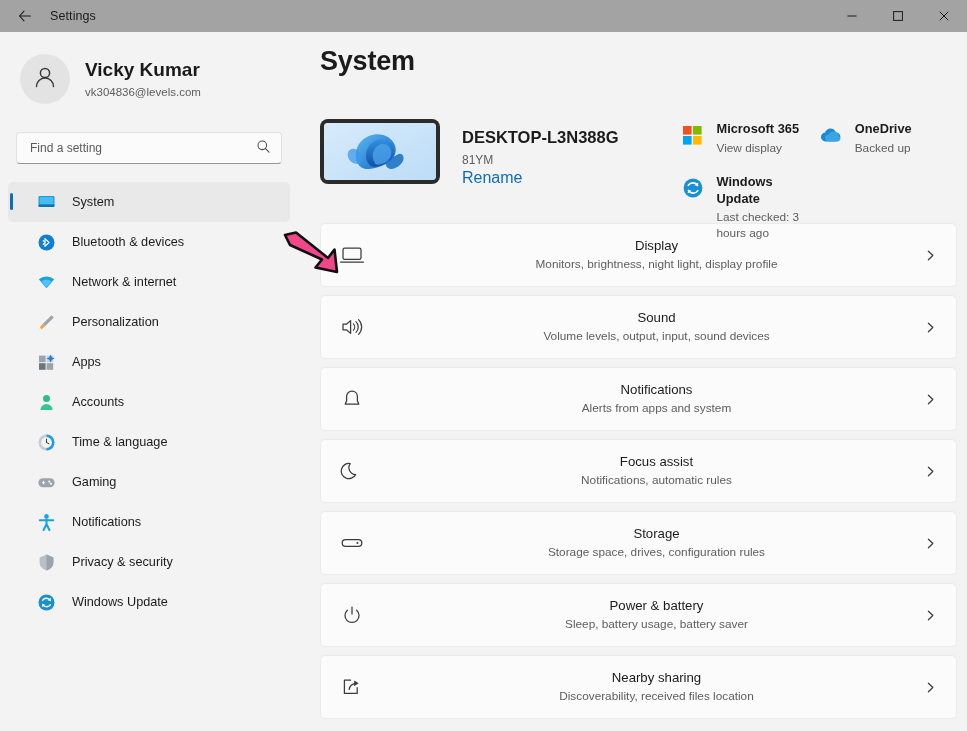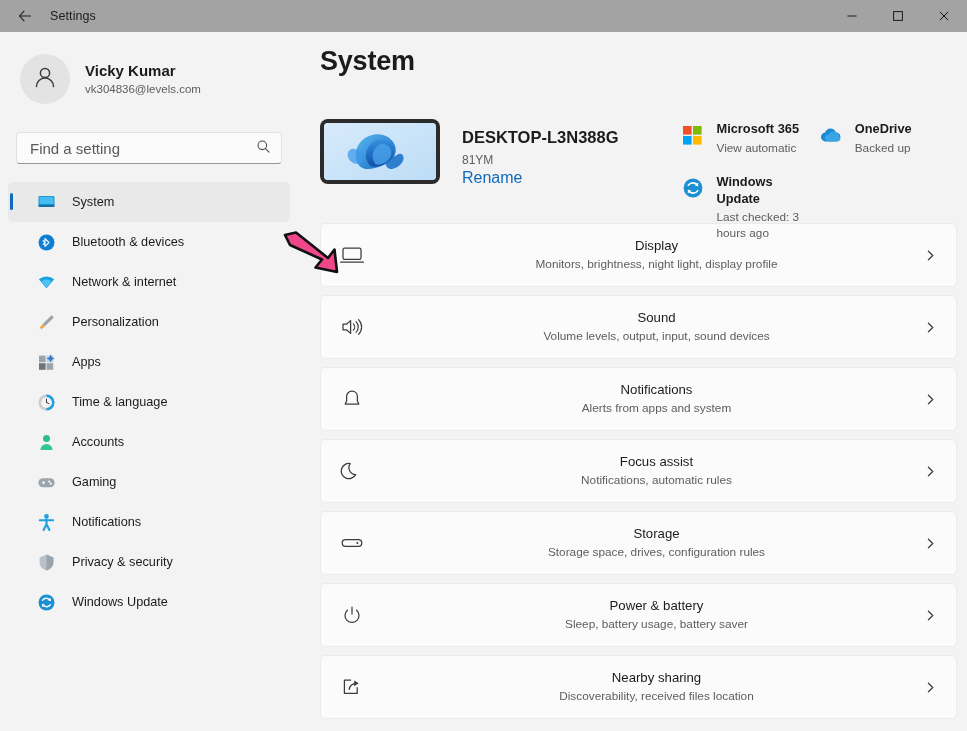--- a/index.html
+++ b/index.html
@@ -81,21 +81,21 @@
     height: 50px;
     border-radius: 50%;
     background: #e3e3e3;
     display: flex;
     align-items: center;
     justify-content: center;
     flex: 0 0 50px;
   }
   .acct-text { margin-left: 15px; line-height: 1.3; }
   .acct-name {
-    font-size: 15px;
+    font-size: 19px;
     font-weight: bold;
     color: #1b1b1b;
   }
   .acct-mail {
     font-size: 11.5px;
     color: #5d5d5d;
     margin-top: 2px;
   }
 
   .searchwrap { padding: 22px 18px 0 16px; }
@@ -109,21 +109,21 @@
     align-items: center;
     padding: 0 10px 0 13px;
     box-sizing: border-box;
   }
   .searchbox input {
     flex: 1;
     border: none;
     outline: none;
     background: transparent;
     font-family: "Liberation Sans", sans-serif;
-    font-size: 15px;
+    font-size: 12px;
     color: #0c4a6e;
     padding: 0;
   }
   .searchbox input::placeholder { color: #5a5a5a; }
 
   .navlist { margin-top: 18px; }
   .navitem {
     height: 40px;
     margin: 0 10px 0 8px;
     border-radius: 5px;
@@ -429,38 +429,38 @@
             <rect x="9.6" y="10.2" width="6.6" height="6.6" fill="#9aa4ad"></rect>
             <path d="M13.6 1.4 L14.9 4.2 L17.7 5.5 L14.9 6.8 L13.6 9.6 L12.3 6.8 L9.5 5.5 L12.3 4.2 Z" fill="#2b7cd3"></path>
           </svg>
         </span>
         <span class="navlabel">Apps</span>
       </div>
 
       <div class="navitem">
         <span class="navicon">
           <svg width="19" height="19" viewBox="0 0 19 19">
+            <circle cx="9.5" cy="5.6" r="3.5" fill="#2bbd8c"></circle>
+            <path d="M3.4 17 a6.1 6.1 0 0 1 12.2 0 Z" fill="#34c796"></path>
+          </svg>
+        </span>
+        <span class="navlabel">Accounts</span>
+      </div>
+
+      <div class="navitem">
+        <span class="navicon">
+          <svg width="19" height="19" viewBox="0 0 19 19">
             <circle cx="9.5" cy="9.5" r="8" fill="#c6ccd2"></circle>
             <path d="M9.5 1.5 a8 8 0 0 1 0 16 Z" fill="#1ba1e2"></path>
             <circle cx="9.5" cy="9.5" r="5.4" fill="#f3f3f3"></circle>
             <line x1="9.5" y1="9.5" x2="9.5" y2="6.1" stroke="#3b3b3b" stroke-width="1" stroke-linecap="round"></line>
             <line x1="9.5" y1="9.5" x2="11.9" y2="10.7" stroke="#3b3b3b" stroke-width="1" stroke-linecap="round"></line>
           </svg>
         </span>
         <span class="navlabel">Time &amp; language</span>
-      </div>
-
-      <div class="navitem">
-        <span class="navicon">
-          <svg width="19" height="19" viewBox="0 0 19 19">
-            <circle cx="9.5" cy="5.6" r="3.5" fill="#2bbd8c"></circle>
-            <path d="M3.4 17 a6.1 6.1 0 0 1 12.2 0 Z" fill="#34c796"></path>
-          </svg>
-        </span>
-        <span class="navlabel">Accounts</span>
       </div>
 
       <div class="navitem">
         <span class="navicon">
           <svg width="19" height="19" viewBox="0 0 19 19">
             <rect x="1.4" y="5.2" width="16.2" height="9" rx="4.4" fill="#9aa4ad"></rect>
             <line x1="5.4" y1="9.7" x2="7.6" y2="9.7" stroke="#ffffff" stroke-width="1.1" stroke-linecap="round"></line>
             <line x1="6.5" y1="8.6" x2="6.5" y2="10.8" stroke="#ffffff" stroke-width="1.1" stroke-linecap="round"></line>
             <circle cx="12.3" cy="8.6" r="1.05" fill="#ffffff"></circle>
             <circle cx="13.9" cy="10.8" r="1.05" fill="#ffffff"></circle>
@@ -552,21 +552,21 @@
           <span class="svc-icon">
             <svg width="21" height="21" viewBox="0 0 21 21">
               <rect x="1" y="1" width="8.6" height="8.6" fill="#f25022"></rect>
               <rect x="11" y="1" width="8.6" height="8.6" fill="#7fba00"></rect>
               <rect x="1" y="11" width="8.6" height="8.6" fill="#00a4ef"></rect>
               <rect x="11" y="11" width="8.6" height="8.6" fill="#ffb900"></rect>
             </svg>
           </span>
           <span class="svc-text">
             <span class="svc-title" style="display:block">Microsoft 365</span>
-            <span class="svc-sub" style="display:block">View automatic</span>
+            <span class="svc-sub" style="display:block">View display</span>
           </span>
         </div>
 
         <div class="svc">
           <span class="svc-icon">
             <svg width="24" height="18" viewBox="0 0 24 18">
               <path d="M7.4 15.4 C4.4 15.4 2 13.4 2 10.9 C2 8.7 3.8 6.9 6.1 6.6 C6.7 4.2 8.9 2.5 11.5 2.5 C14 2.5 16.1 4.1 16.8 6.3 C19.3 6.4 21.4 8.3 21.4 10.8 C21.4 13.3 19.2 15.4 16.4 15.4 Z" fill="#1a8ad4"></path>
               <path d="M10.4 15.4 C7.8 15.4 5.9 13.8 5.9 11.8 C5.9 9.9 7.6 8.4 9.6 8.4 C10.6 6.7 12.4 5.6 14.5 5.6 C17.4 5.6 19.8 7.7 20 10.4 C21 11 21.4 11.9 21.4 12.8 C21.4 14.3 20.1 15.4 18.4 15.4 Z" fill="#3aa4e4"></path>
             </svg>
           </span>

